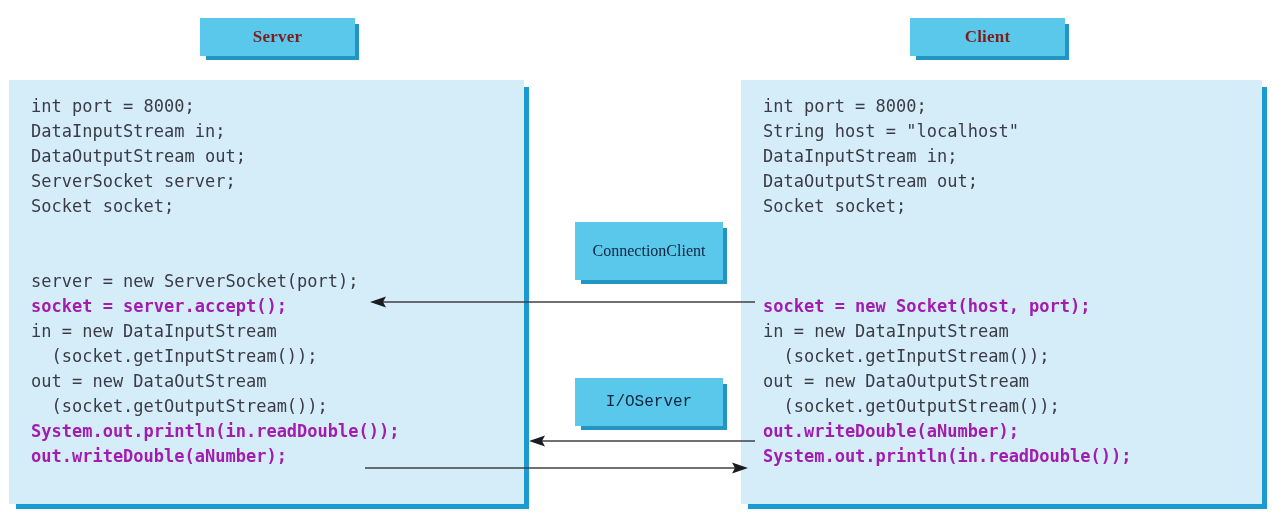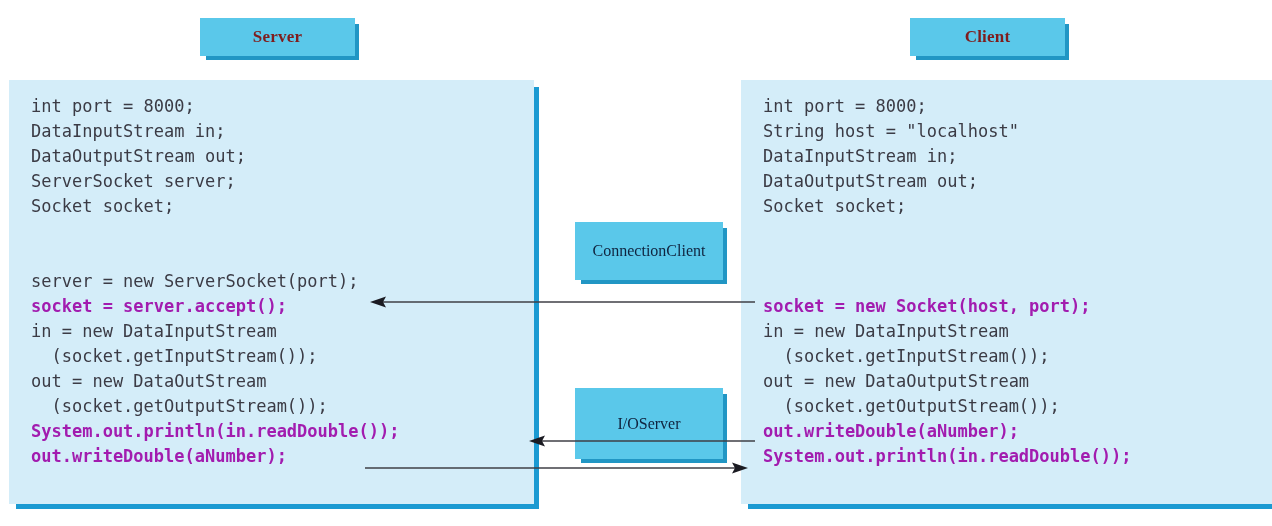--- a/index.html
+++ b/index.html
@@ -34,21 +34,20 @@
   }
   .tab-server { left: 200px; top: 18px; width: 155px; height: 38px; }
   .tab-client { left: 910px; top: 18px; width: 155px; height: 38px; text-align: center; }
 
   
   .panel {
     position: absolute;
     background: #d4edf9;
     box-shadow: 6px 6px 0 -1px #1b9ad2;
     overflow: visible;
-    padding-left: 10px;
   }
   .panel-server { left: 9px;  top: 80px; width: 515px; height: 424px; }
   .panel-client { left: 741px; top: 80px; width: 521px; height: 424px; }
 
   .code {
     position: absolute;
     left: 22px;
     top: 14px;
     font-family: "DejaVu Sans Mono", monospace;
     font-size: 17px;
@@ -70,21 +69,21 @@
     line-height: 20px;
     text-align: center;
     display: flex;
     flex-direction: row;
     align-items: center;
     justify-content: center;
     box-shadow: 5px 5px 0 -1px #2196c4;
   }
   .midbox span { display: block; }
   .box-conn { left: 575px; top: 222px; width: 148px; height: 58px; }
-  .box-io   { left: 575px; top: 388px; width: 148px; height: 71px; }
+  .box-io   { left: 575px; top: 378px; width: 148px; height: 48px; font-family: Liberation Mono, monospace; }
 
   
   .arrow {
     position: absolute;
     height: 14px;
     pointer-events: none;
   }
   .arrow svg { display: block; overflow: visible; }
 </style>
 </head>

